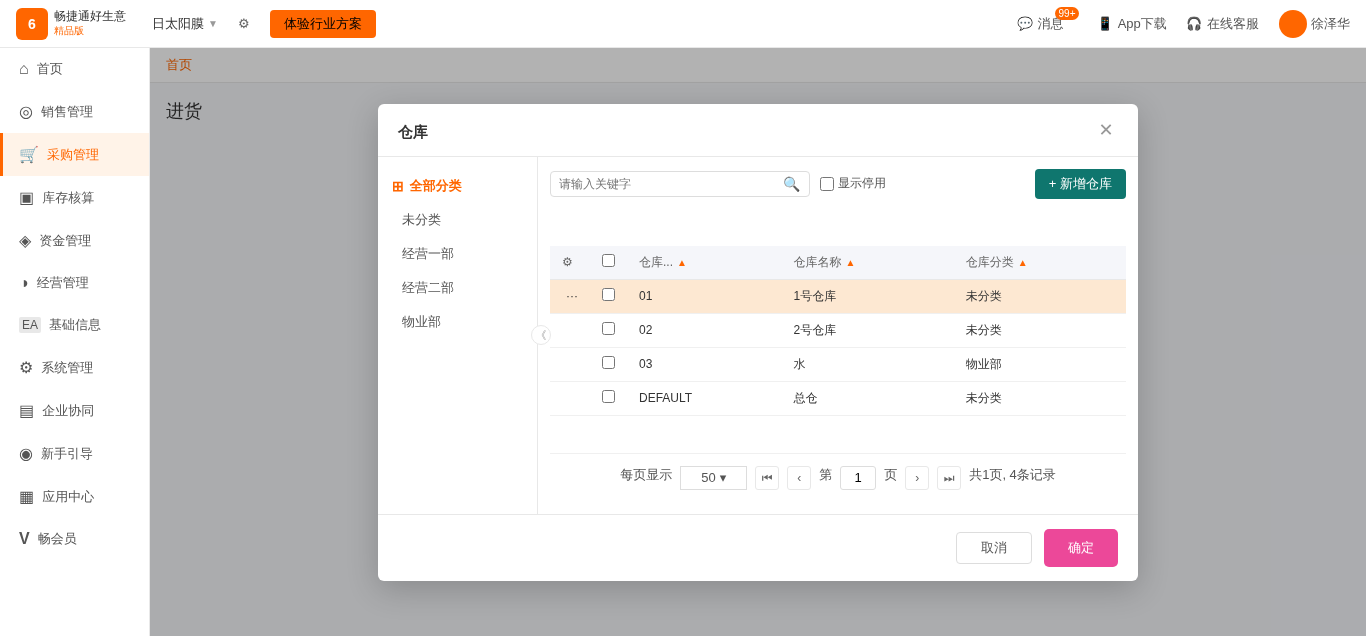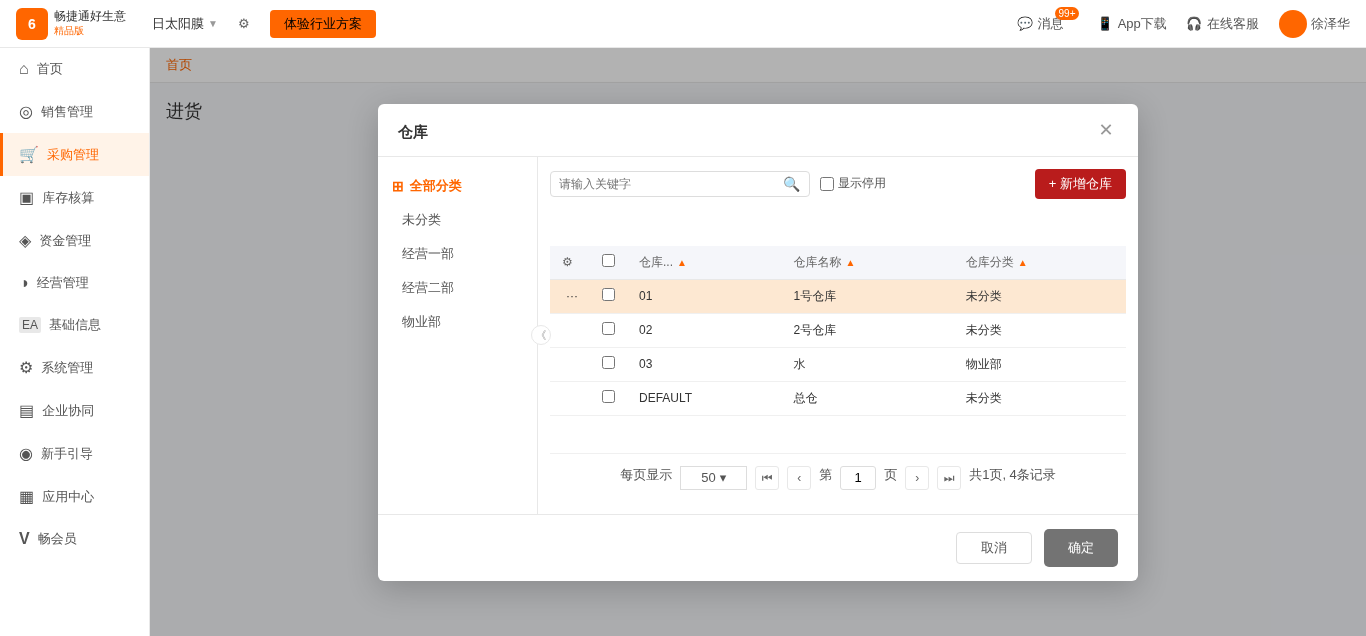--- a/index.html
+++ b/index.html
@@ -190,21 +190,21 @@
     .search-icon { color: #ccc; font-size: 14px; }
     .show-disabled {
       display: flex; align-items: center; gap: 4px;
       font-size: 12px; color: #555; cursor: pointer;
     }
     .checkbox-input {
       width: 14px; height: 14px; cursor: pointer;
     }
     .btn-add-warehouse {
       margin-left: auto;
-      background: #b91c1c;
+      background: #0f766e;
       color: #fff;
       border: none;
       padding: 6px 14px;
       border-radius: 4px;
       cursor: pointer;
       font-size: 13px;
       white-space: nowrap;
     }
 
     
@@ -265,21 +265,21 @@
       border-top: 1px solid #e8e8e8;
     }
     .btn-cancel {
       padding: 6px 24px;
       border: 1px solid #ddd; border-radius: 4px;
       background: #fff; color: #555; cursor: pointer; font-size: 13px;
     }
     .btn-confirm {
       padding: 10px 24px;
       border: none; border-radius: 5px;
-      background: #737373; color: #fff; cursor: pointer; font-size: 13px;
+      background: #ec4899; color: #fff; cursor: pointer; font-size: 13px;
     }
 
     
     .page-content {
       padding: 16px;
     }
     .page-header {
       display: flex; align-items: center; justify-content: space-between;
       margin-bottom: 12px;
     }

